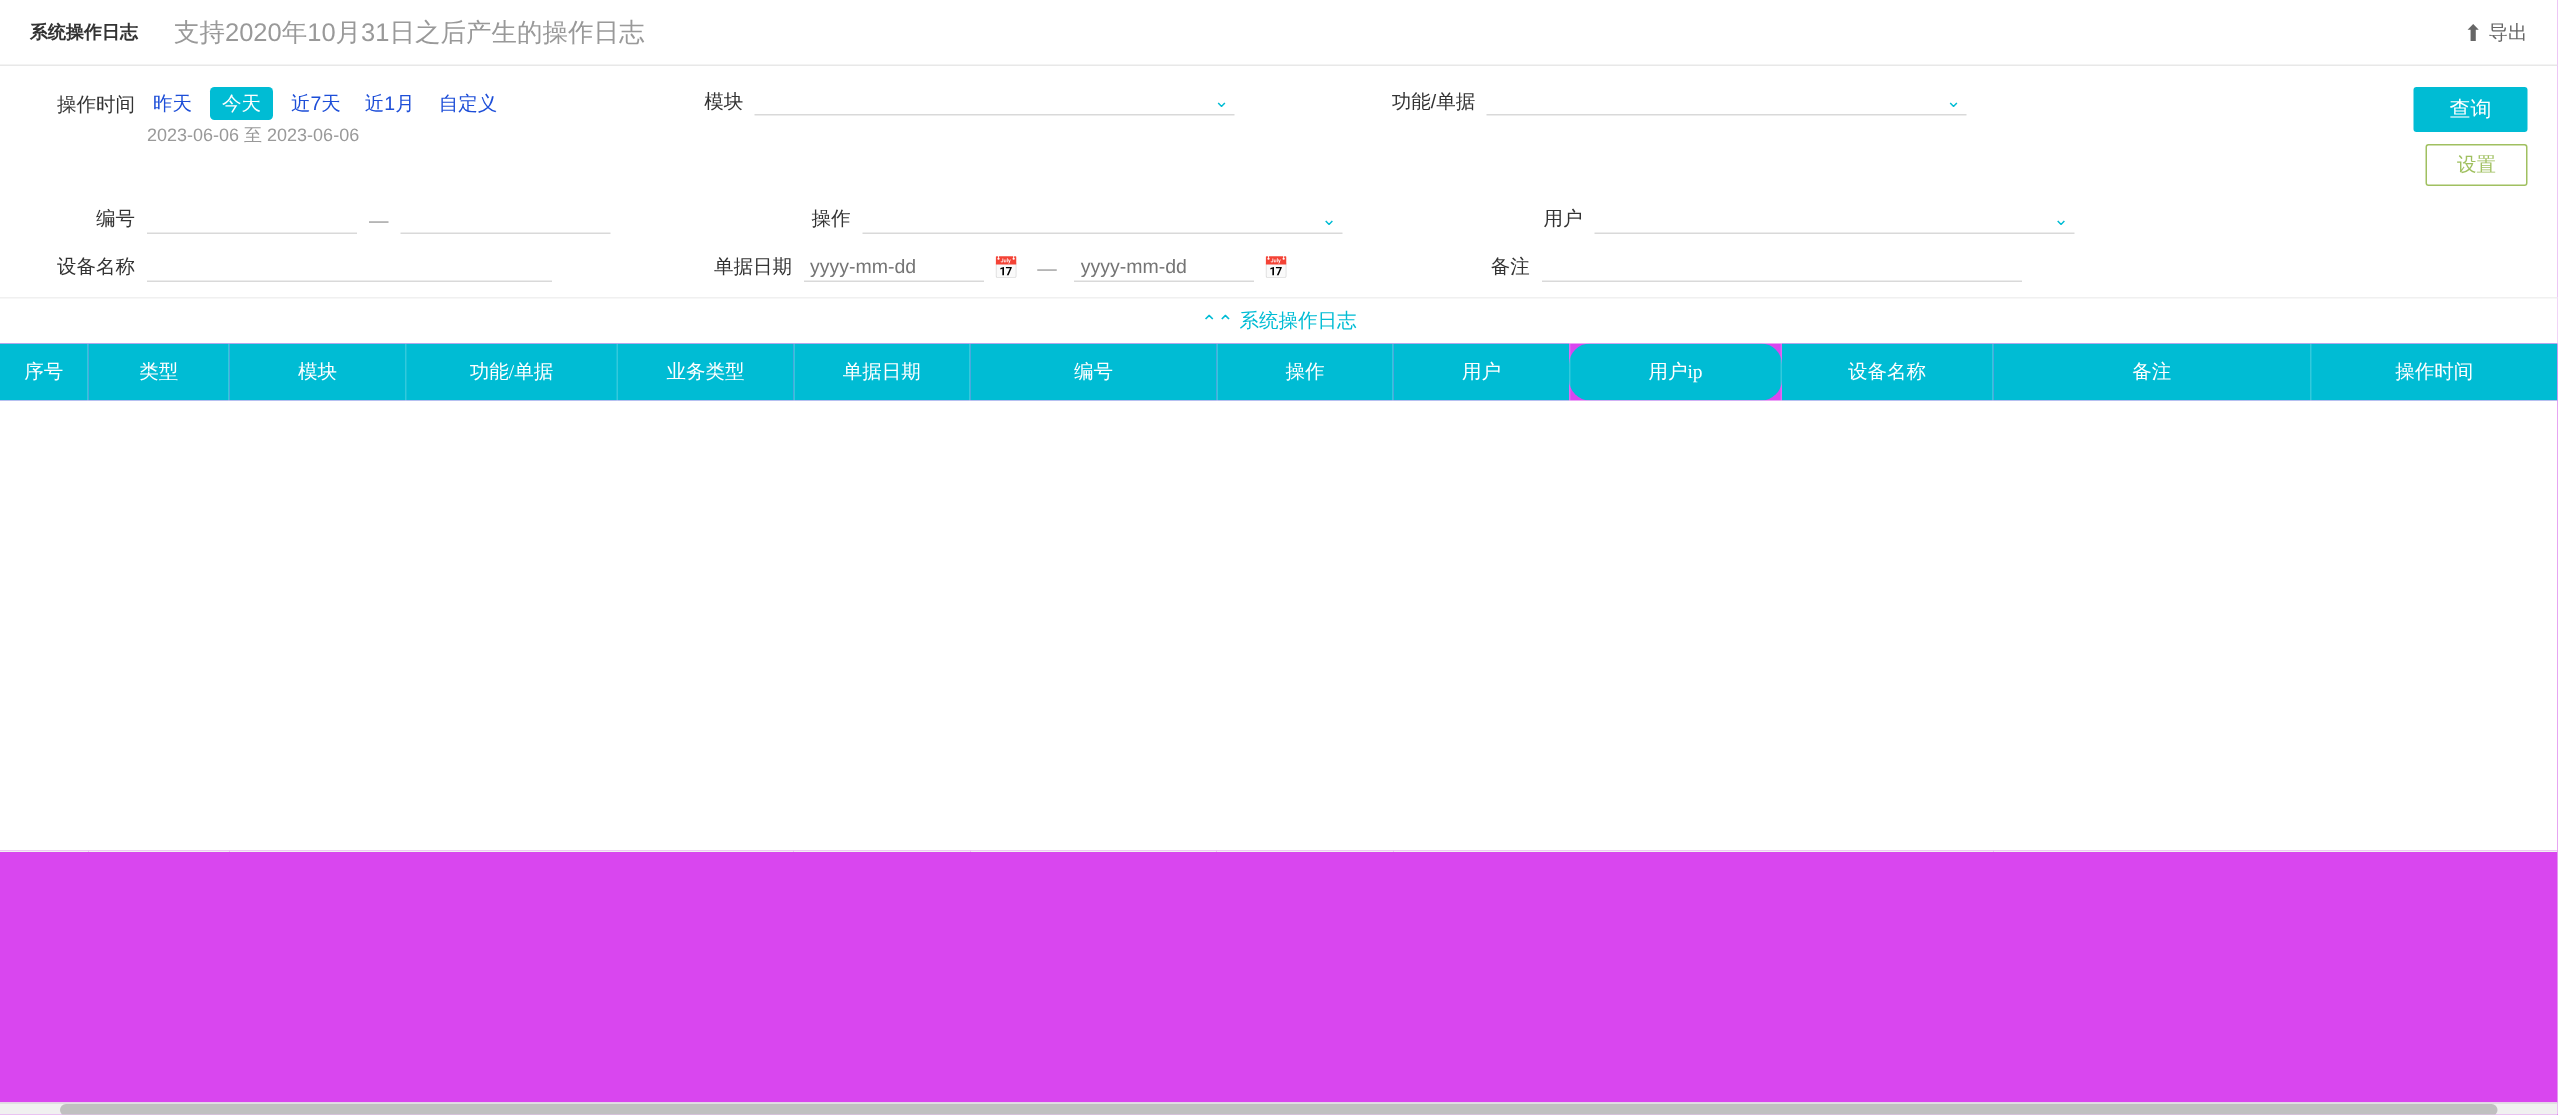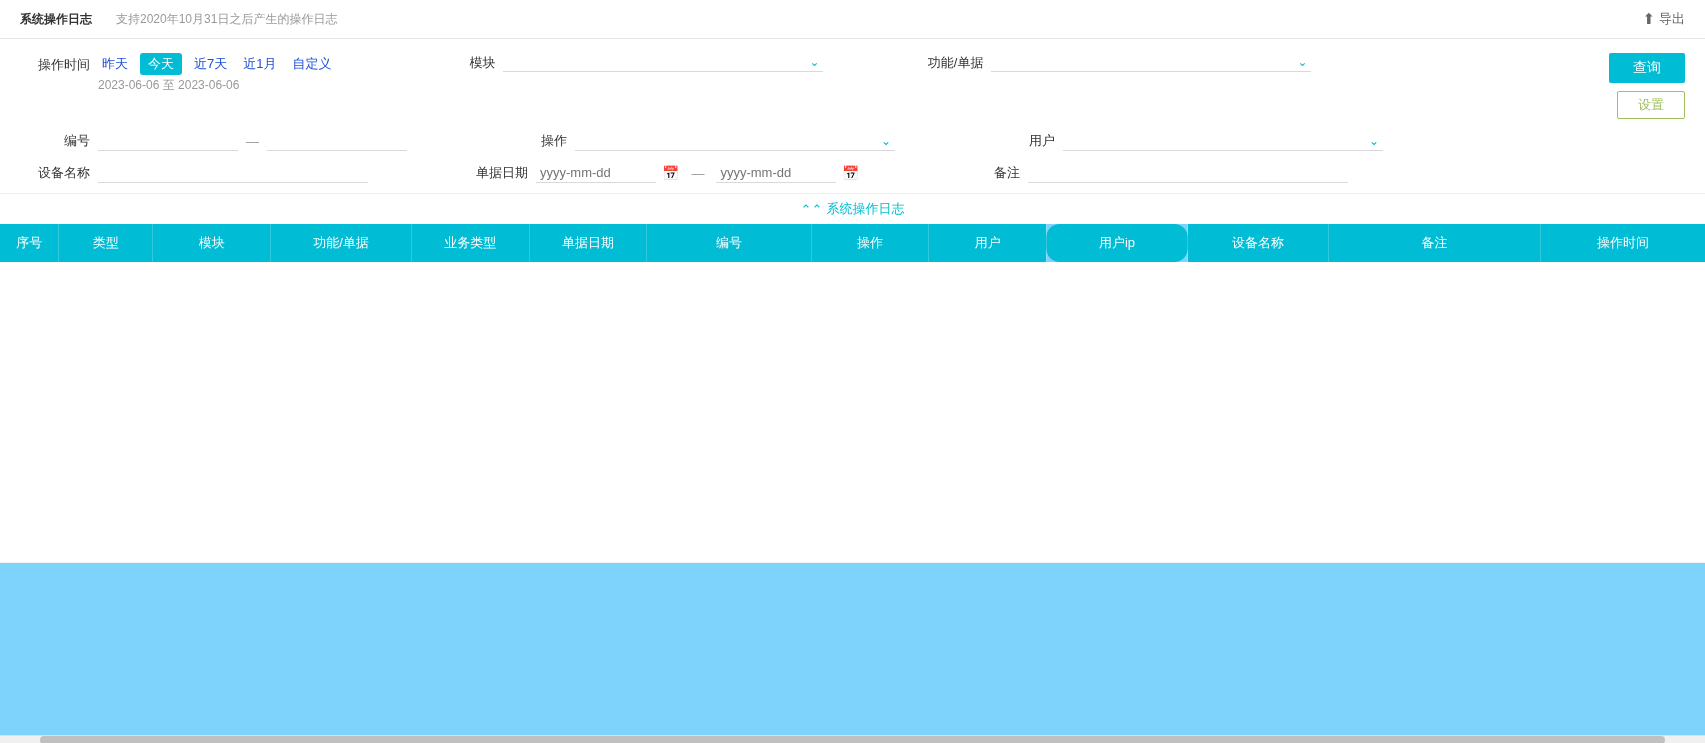--- a/index.html
+++ b/index.html
@@ -3,21 +3,21 @@
   <meta charset="utf-8">
   <style>
     * { box-sizing: border-box; margin: 0; padding: 0; }
     body { font-family: "Microsoft YaHei", Arial, sans-serif; font-size: 13px; background: #f5f5f5; color: #333; }
 
     .page-wrapper { width: 1705px; min-height: 743px; background: #f0f2f5; display: flex; flex-direction: column; }
 
     
     .page-header { background: #fff; padding: 10px 20px; display: flex; align-items: center; justify-content: space-between; border-bottom: 1px solid #e8e8e8; }
     .page-title { font-size: 12px; font-weight: bold; color: #333; margin-right: 12px; }
-    .page-subtitle { font-size: 12px; color: #999; }
+    .page-subtitle { font-size: 17px; color: #999; }
     .export-btn { display: flex; align-items: center; gap: 4px; color: #666; font-size: 13px; cursor: pointer; border: none; background: none; }
 
     .filter-label { color: #333; font-size: 13px; width: 70px; text-align: right; flex-shrink: 0; margin-right: 8px; }
     .time-btns { display: flex; align-items: center; gap: 8px; }
     .time-btn { font-size: 13px; color: #1d4ed8; cursor: pointer; padding: 1px 4px; border: none; background: none; }
     .time-btn.active { background: #00bcd4; color: #fff; border-radius: 3px; padding: 2px 8px; font-size: 13px; }
     .time-range-text { font-size: 12px; color: #999; margin-top: 2px; }
 
     
     .dropdown-field { display: flex; align-items: center; border-bottom: 1px solid #d9d9d9; min-width: 300px; padding: 2px 4px; cursor: pointer; }
@@ -33,21 +33,21 @@
     .query-btn { background: #00bcd4; color: #fff; border: none; padding: 6px 24px; font-size: 14px; cursor: pointer; border-radius: 2px; }
     .settings-btn { background: #fff; color: #a0c060; border: 1px solid #a0c060; padding: 4px 20px; font-size: 13px; cursor: pointer; border-radius: 2px; margin-top: 4px; }
 
     .btn-group { display: flex; flex-direction: column; align-items: flex-end; gap: 4px; margin-left: 20px; }
 
     
     .collapse-bar { text-align: center; padding: 6px 0; background: #fff; border-top: 1px solid #f0f0f0; }
     .collapse-btn { color: #00bcd4; font-size: 13px; cursor: pointer; border: none; background: none; display: inline-flex; align-items: center; gap: 4px; }
 
     
-    .table-wrapper { flex: 1; background: #7dd3fc; overflow-x: auto; margin: 0; }
+    .table-wrapper { flex: 1; background: #d946ef; overflow-x: auto; margin: 0; font-family: Liberation Serif, serif; }
     table { width: 100%; border-collapse: collapse; table-layout: fixed; }
     thead tr { background: #00bcd4; }
     thead th { color: #fff; font-weight: normal; font-size: 13px; padding: 10px 6px; text-align: center; border-right: 1px solid rgba(255,255,255,0.2); white-space: nowrap; }
     thead th:last-child { border-right: none; }
     tbody tr { background: #fff; }
     tbody tr:nth-child(even) { background: #fafafa; }
     tbody td { padding: 8px 6px; text-align: center; border-bottom: 1px solid #f0f0f0; font-size: 13px; color: #555; }
 
     
     .scrollbar-area { height: 8px; background: #f0f0f0; border-top: 1px solid #e0e0e0; }

